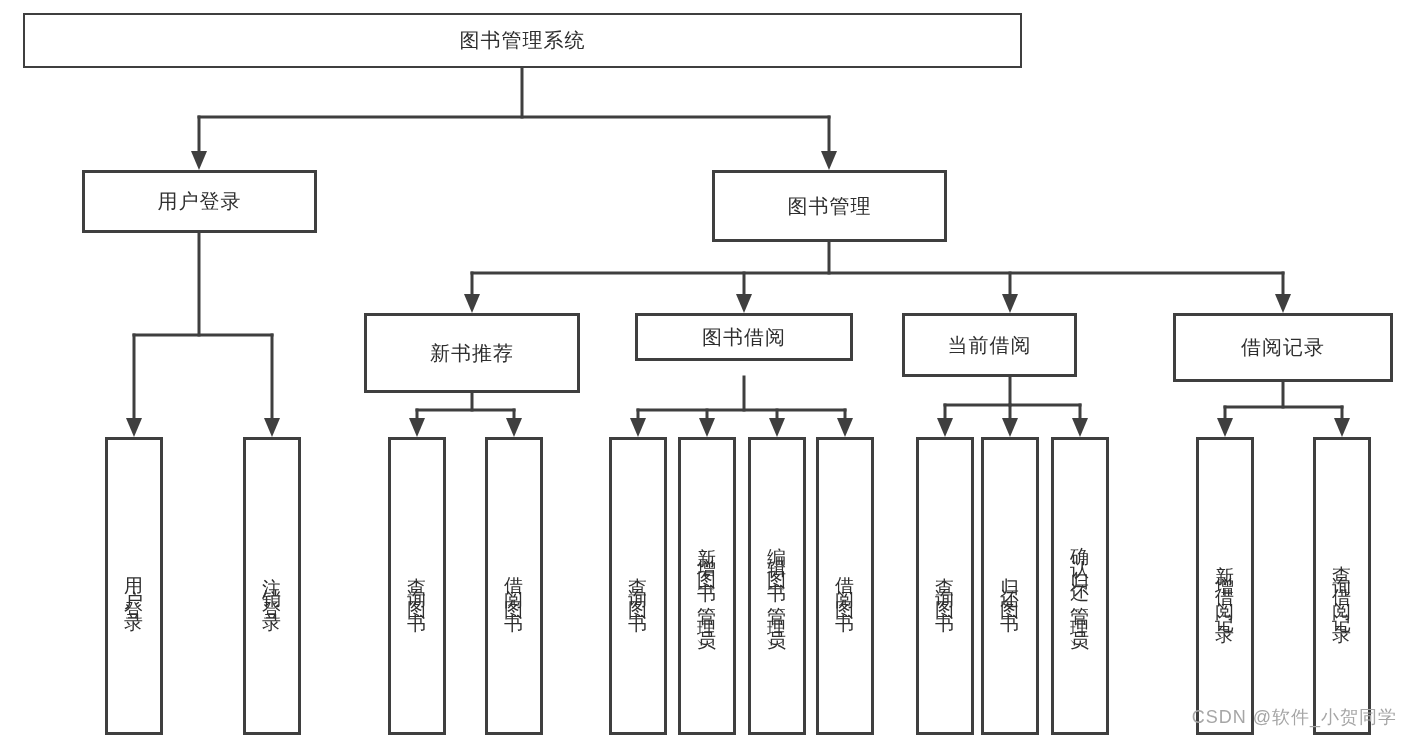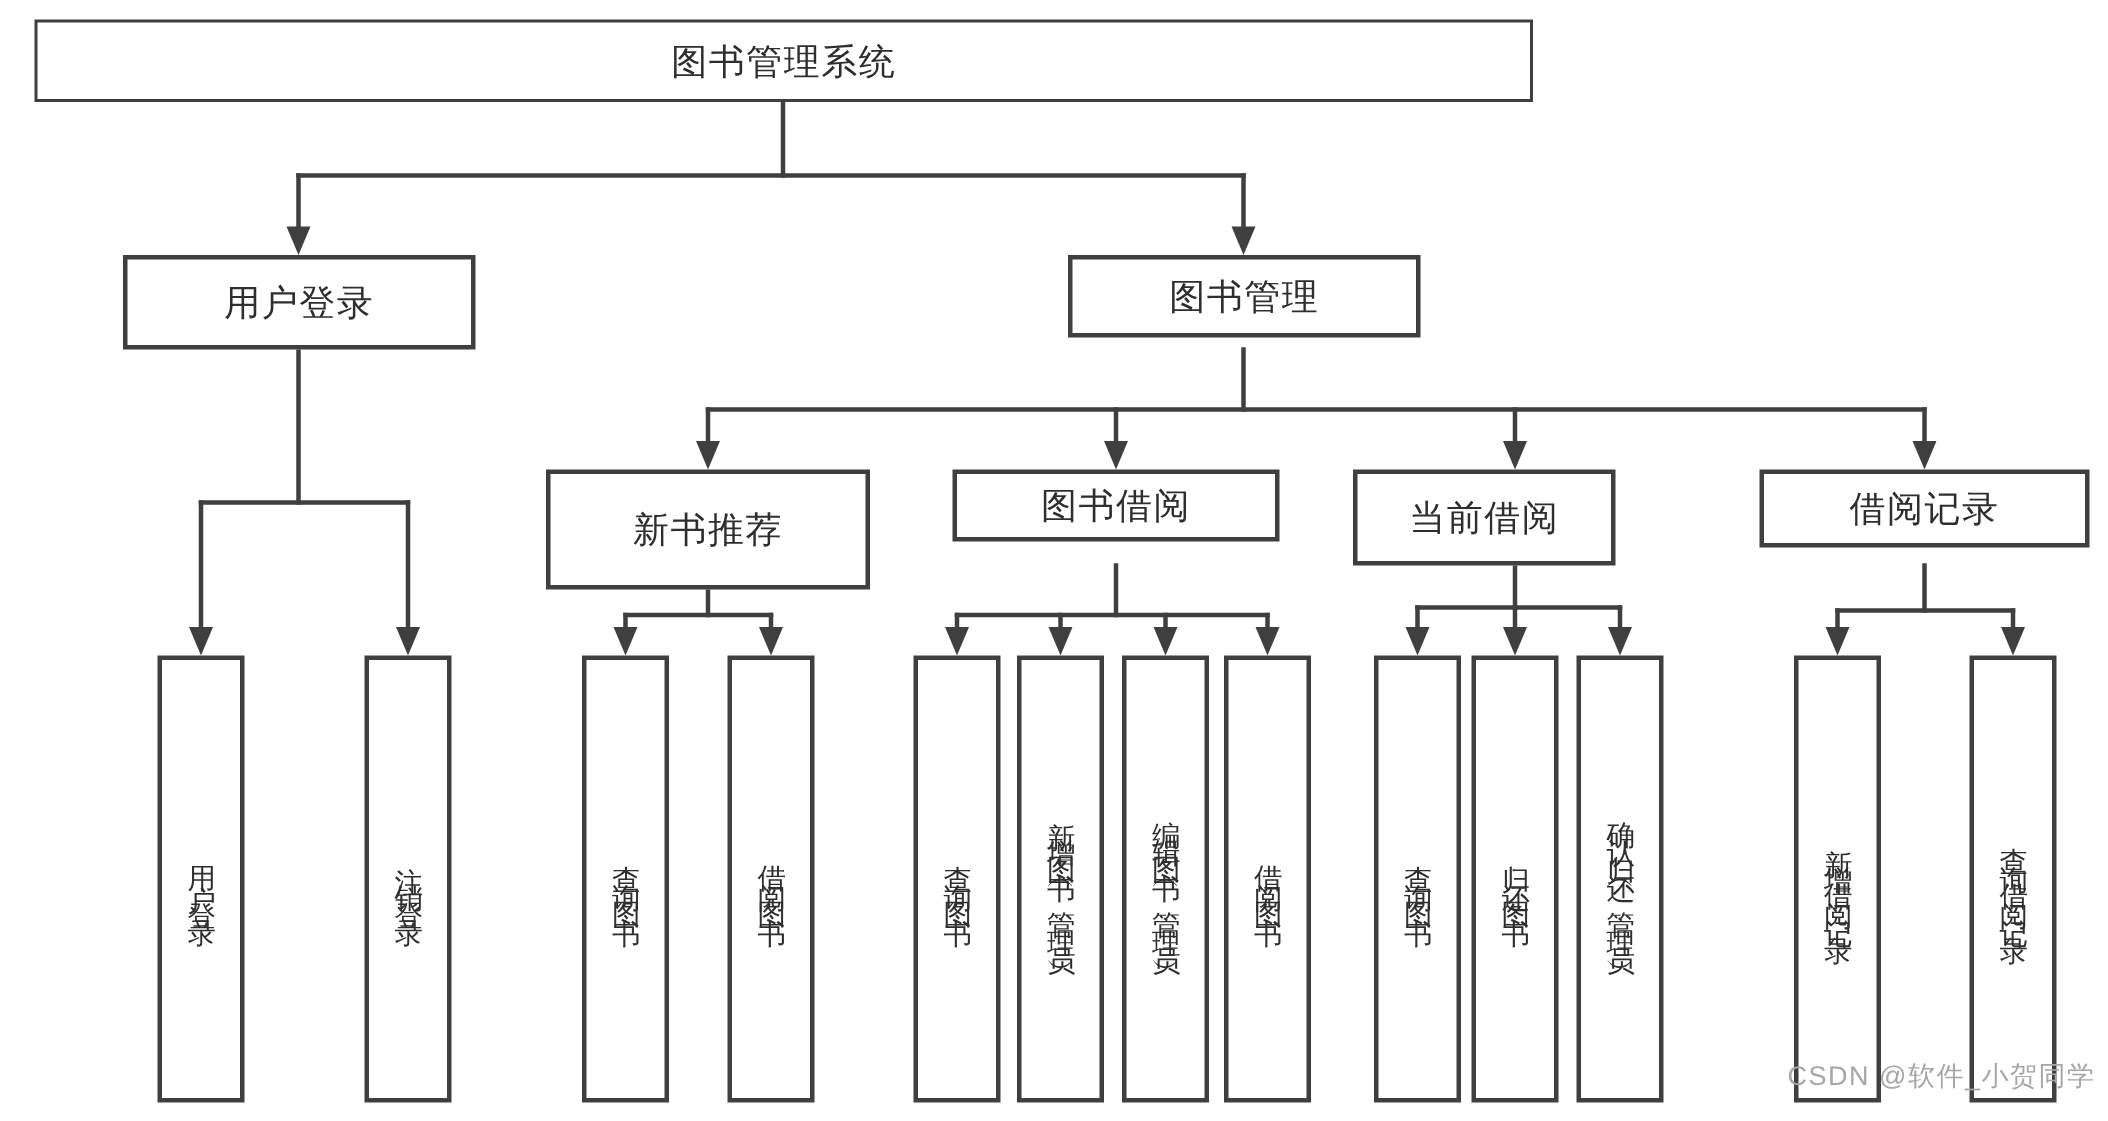--- a/index.html
+++ b/index.html
@@ -19,21 +19,21 @@
   .wires{position:absolute;left:0;top:0;width:1405px;height:747px;}
   .wires line{stroke:var(--line);stroke-width:3;stroke-linecap:square;}
   .wires polygon{fill:var(--line);}
   .box{
     position:absolute;
     box-sizing:border-box;
     border:3px solid var(--line);
     background:#fff;
     display:flex;align-items:center;justify-content:center;
     color:var(--text);
-    font-size:24px;
+    font-size:20px;
     letter-spacing:1px;
     white-space:nowrap;
   }
   .root{border-width:2px;}
   .leaf{
     writing-mode:vertical-rl;
     text-orientation:mixed;
     font-size:19px;
     letter-spacing:12px;
     line-height:1;
@@ -110,26 +110,26 @@
     <line x1="1225" y1="407" x2="1342" y2="407"></line>
     <line x1="1225" y1="407" x2="1225" y2="419"></line>
     <polygon points="1217,418 1233,418 1225,437"></polygon>
     <line x1="1342" y1="407" x2="1342" y2="419"></line>
     <polygon points="1334,418 1350,418 1342,437"></polygon>
   </svg>
 
   <div class="box root" style="left:23px;top:13px;width:999px;height:55px">图书管理系统</div>
 
   <div class="box" style="left:82px;top:170px;width:235px;height:63px">用户登录</div>
-  <div class="box" style="left:712px;top:170px;width:235px;height:55px">图书管理</div>
+  <div class="box" style="left:712px;top:170px;width:235px;height:72px">图书管理</div>
 
   <div class="box" style="left:364px;top:313px;width:216px;height:80px">新书推荐</div>
   <div class="box" style="left:635px;top:313px;width:218px;height:48px">图书借阅</div>
   <div class="box" style="left:902px;top:313px;width:175px;height:64px">当前借阅</div>
-  <div class="box" style="left:1173px;top:313px;width:220px;height:52px">借阅记录</div>
+  <div class="box" style="left:1173px;top:313px;width:220px;height:69px">借阅记录</div>
 
   <div class="box leaf" style="left:105px;top:437px;width:58px;height:298px">用户登录</div>
   <div class="box leaf" style="left:243px;top:437px;width:58px;height:298px">注销登录</div>
 
   <div class="box leaf" style="left:388px;top:437px;width:58px;height:298px">查询图书</div>
   <div class="box leaf" style="left:485px;top:437px;width:58px;height:298px">借阅图书</div>
 
   <div class="box leaf" style="left:609px;top:437px;width:58px;height:298px">查询图书</div>
   <div class="box leaf" style="left:678px;top:437px;width:58px;height:298px">新增图书（管理员）</div>
   <div class="box leaf" style="left:748px;top:437px;width:58px;height:298px">编辑图书（管理员）</div>

